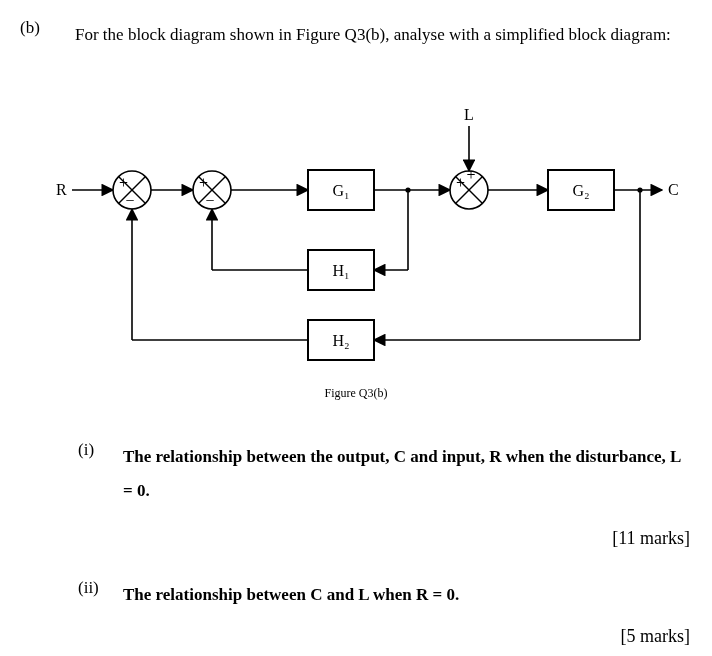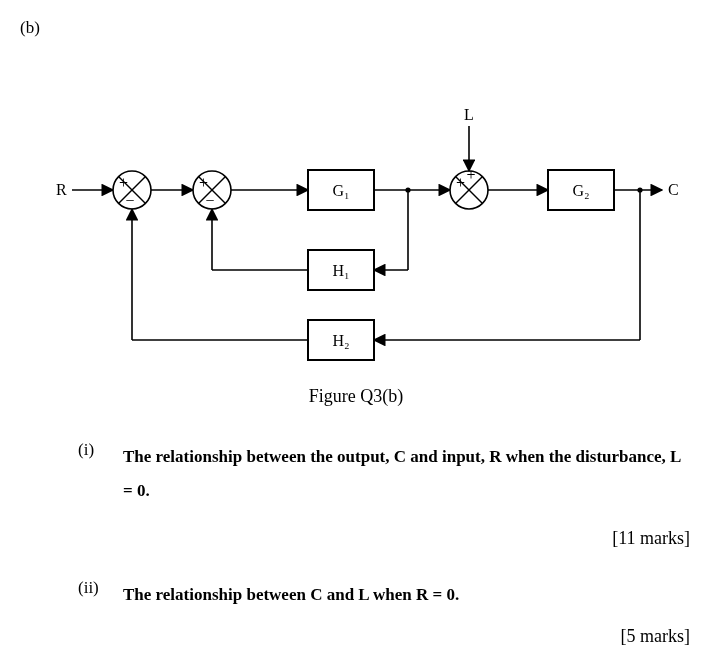--- a/index.html
+++ b/index.html
@@ -39,21 +39,21 @@
   }
   .diagram-wrap svg {
     display: block;
   }
   .figure-caption {
     position: absolute;
     left: 0;
     right: 0;
     top: 386px;
     text-align: center;
-    font-size: 18px;
+    font-size: 12px;
   }
   .subpart {
     position: absolute;
     left: 78px;
     width: 612px;
   }
   .subpart .roman {
     position: absolute;
     left: 0;
     top: 0;
@@ -77,20 +77,21 @@
     font-size: 16px;
   }
 </style>
 </head>
 <body>
 
 <div class="page">
 
   <div class="question-label">(b)</div>
 
+  <div class="question-text">For the block diagram shown in Figure Q3(b), analyse with a simplified block diagram:</div>
 
   <div class="diagram-wrap">
     <svg viewBox="0 0 630 282" width="630" height="282">
       <defs>
         <marker id="arrow" viewBox="0 0 10 10" refX="9" refY="5" markerWidth="8" markerHeight="8" orient="auto-start-reverse">
           <path d="M 0 0 L 10 5 L 0 10 z" fill="#000"></path>
         </marker>
       </defs>
 
       <text class="svglabel" x="6" y="95">R</text>

